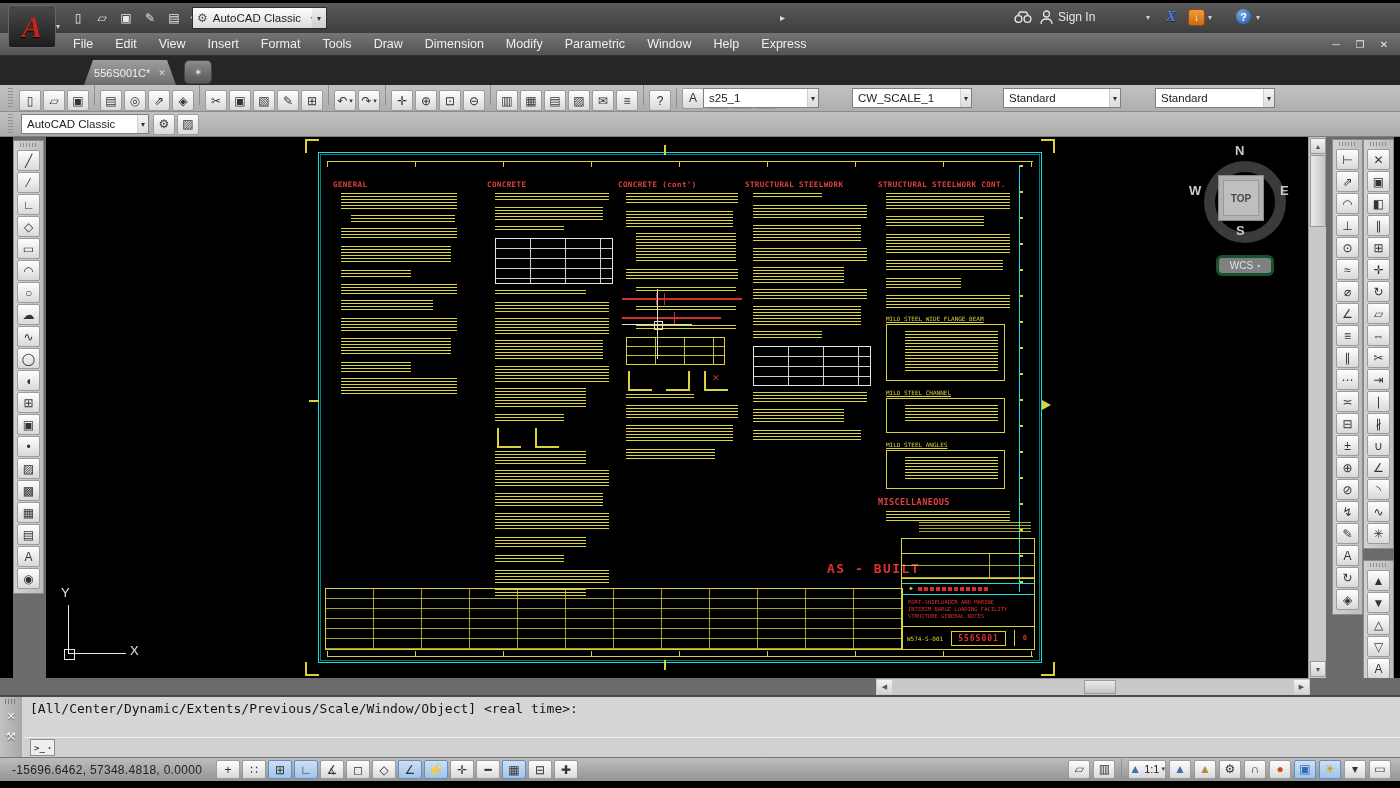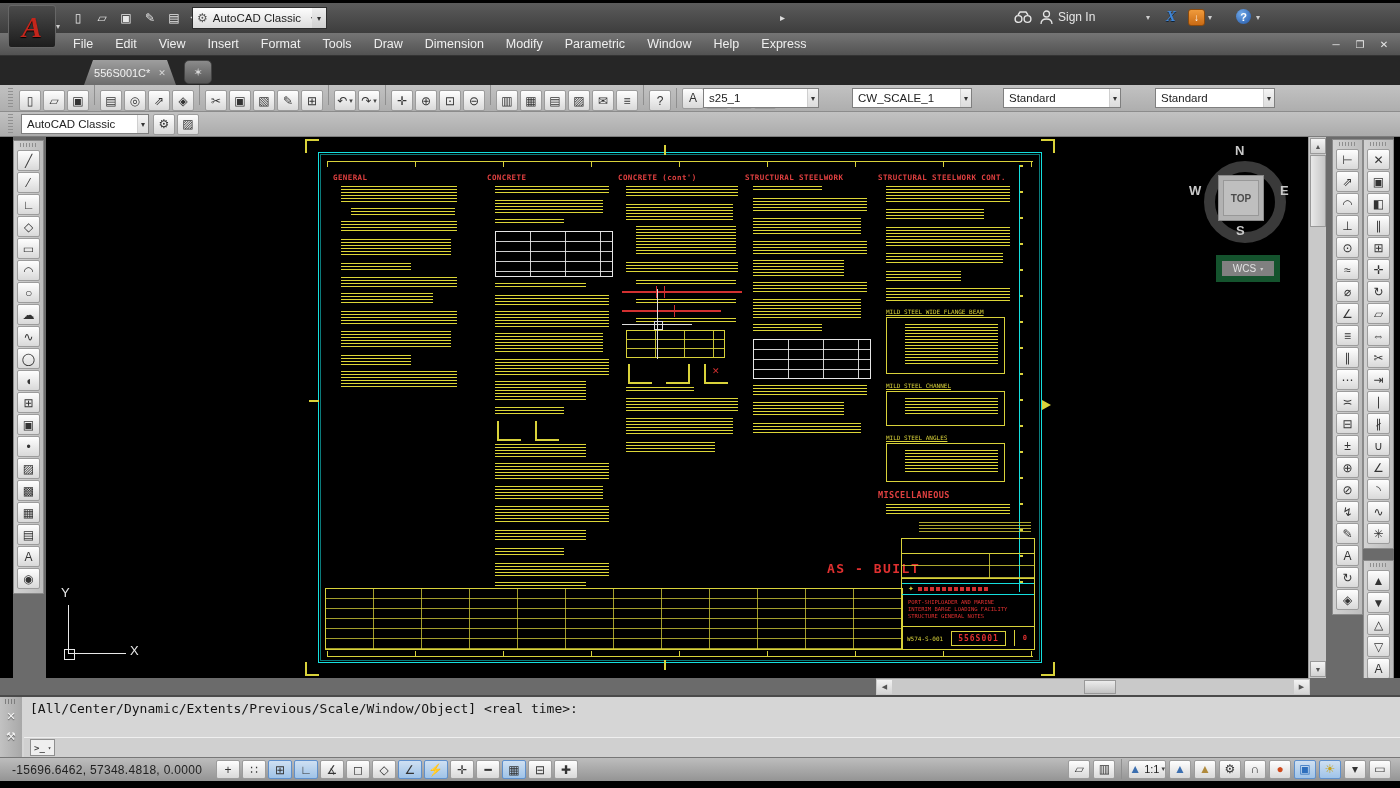--- a/index.html
+++ b/index.html
@@ -137,21 +137,21 @@
   
   .sheet{position:absolute;left:272px;top:15px;width:722px;height:509px;
          border:1px solid #14dede;box-shadow:inset 0 0 0 1px #000, inset 0 0 0 2px rgba(20,222,222,.55);}
   .ruler-top{position:absolute;left:8px;right:8px;top:8px;height:5px;border-top:1px solid #d9d23a;
              background:repeating-linear-gradient(90deg,#d9d23a 0 1px,transparent 1px 88px);}
   .ruler-bot{position:absolute;left:8px;right:8px;bottom:5px;height:5px;border-bottom:1px solid #d9d23a;
              background:repeating-linear-gradient(90deg,#d9d23a 0 1px,transparent 1px 88px);}
   .revstrip{position:absolute;right:18px;top:12px;bottom:70px;width:3px;border-left:1px solid #14dede;
             background:repeating-linear-gradient(#d9d23a 0 2px,transparent 2px 26px);}
   .col{position:absolute;top:20px;}
-  .rh{color:#e04040;font:bold 7.5px "DejaVu Sans Mono",monospace;letter-spacing:.4px;margin:0 0 4px 0;white-space:nowrap;}
+  .rh{color:#e04040;font:bold 7.5px "DejaVu Sans Mono",monospace;letter-spacing:.4px;margin:7px 0 4px 0;white-space:nowrap;}
   .tb{background:repeating-linear-gradient(180deg,rgba(232,225,58,.95) 0 1px,transparent 1px 3px);
       margin:3px 0 6px 8px;width:calc(100% - 12px);}
   .tb.w1{width:55%;} .tb.w2{width:72%;} .tb.w3{width:86%;} .tb.ind{margin-left:18px;width:calc(100% - 24px);}
   .wtbl{position:relative;border:1px solid #e6e6e6;margin:4px 0 6px 8px;
         background:
           repeating-linear-gradient(180deg,transparent 0 9px,rgba(230,230,230,.9) 9px 10px),
           repeating-linear-gradient(90deg,transparent 0 34px,rgba(230,230,230,.9) 34px 35px);}
   .ytbl{position:relative;border:1px solid #d9d23a;margin:4px 0 6px 8px;
         background:
           repeating-linear-gradient(180deg,transparent 0 8px,rgba(217,210,58,.9) 8px 9px),
@@ -204,21 +204,21 @@
            border-bottom:5px solid transparent;border-left:9px solid #d9d23a;}
 
   
   .vcube{position:absolute;left:1152px;top:18px;width:92px;height:120px;}
   .vring{position:absolute;left:6px;top:6px;width:60px;height:60px;border:11px solid #3a3a3a;border-radius:50%;}
   .vlet{position:absolute;color:#c9c9c9;font:bold 13px "Liberation Sans",sans-serif;}
   .vface{position:absolute;left:20px;top:20px;width:44px;height:44px;background:#bfbfbf;border:1px solid #8a8a8a;
          display:flex;align-items:center;justify-content:center;color:#4a4a4a;font:bold 10px "Liberation Sans",sans-serif;
          box-shadow:inset 0 0 0 4px #b2b2b2,inset 0 0 0 5px #989898;}
   .wcspill{position:absolute;left:18px;top:100px;width:52px;height:15px;background:rgba(150,150,150,.85);
-           border:6px solid #14532d;border-radius:0;display:flex;align-items:center;justify-content:center;gap:4px;
+           border:3px solid #14532d;border-radius:6px;display:flex;align-items:center;justify-content:center;gap:4px;
            color:#e2e2e2;font-size:10px;text-align:center;}
   .wcspill .dd{font-size:6px;color:#cfcfcf;}
 
   
   .ucs-v{position:absolute;left:22px;top:468px;width:1px;height:48px;background:#e8e8e8;}
   .ucs-h{position:absolute;left:22px;top:516px;width:58px;height:1px;background:#e8e8e8;}
   .ucs-sq{position:absolute;left:18px;top:512px;width:9px;height:9px;border:1px solid #e8e8e8;}
   .ucs-y{position:absolute;left:15px;top:448px;color:#e8e8e8;font-size:13px;}
   .ucs-x{position:absolute;left:84px;top:506px;color:#e8e8e8;font-size:13px;}
   .ch-v{position:absolute;left:611px;top:152px;width:1px;height:70px;background:#dedede;}

